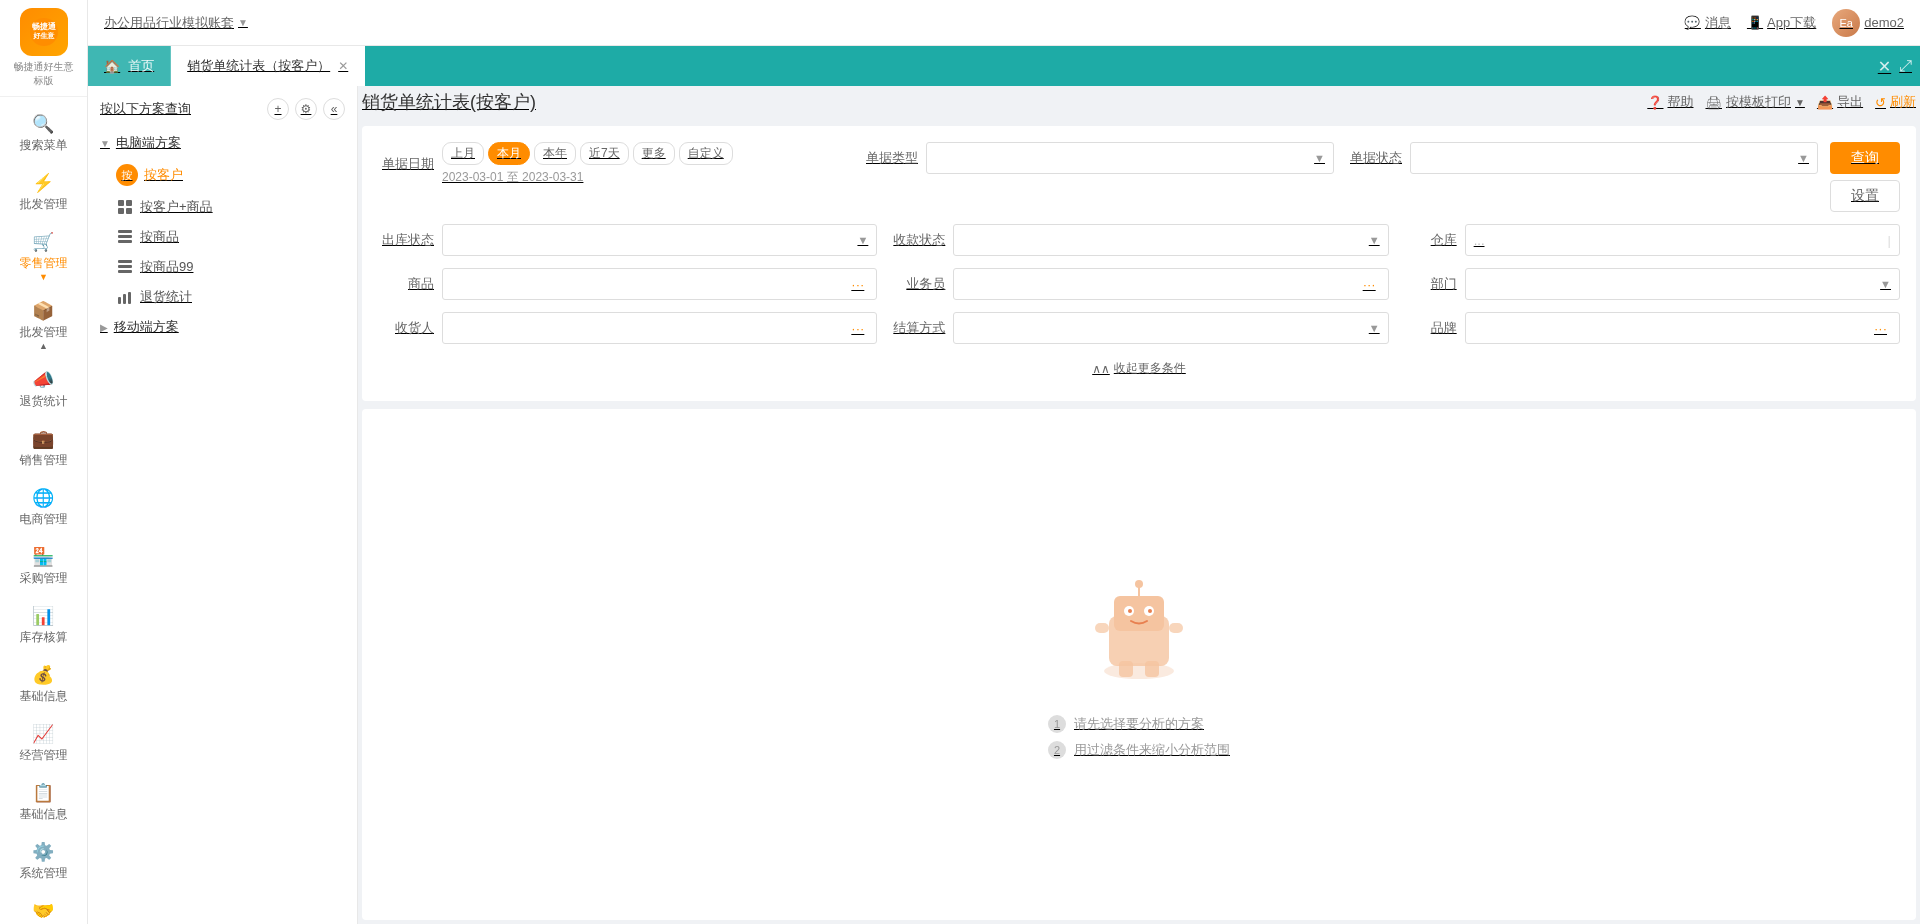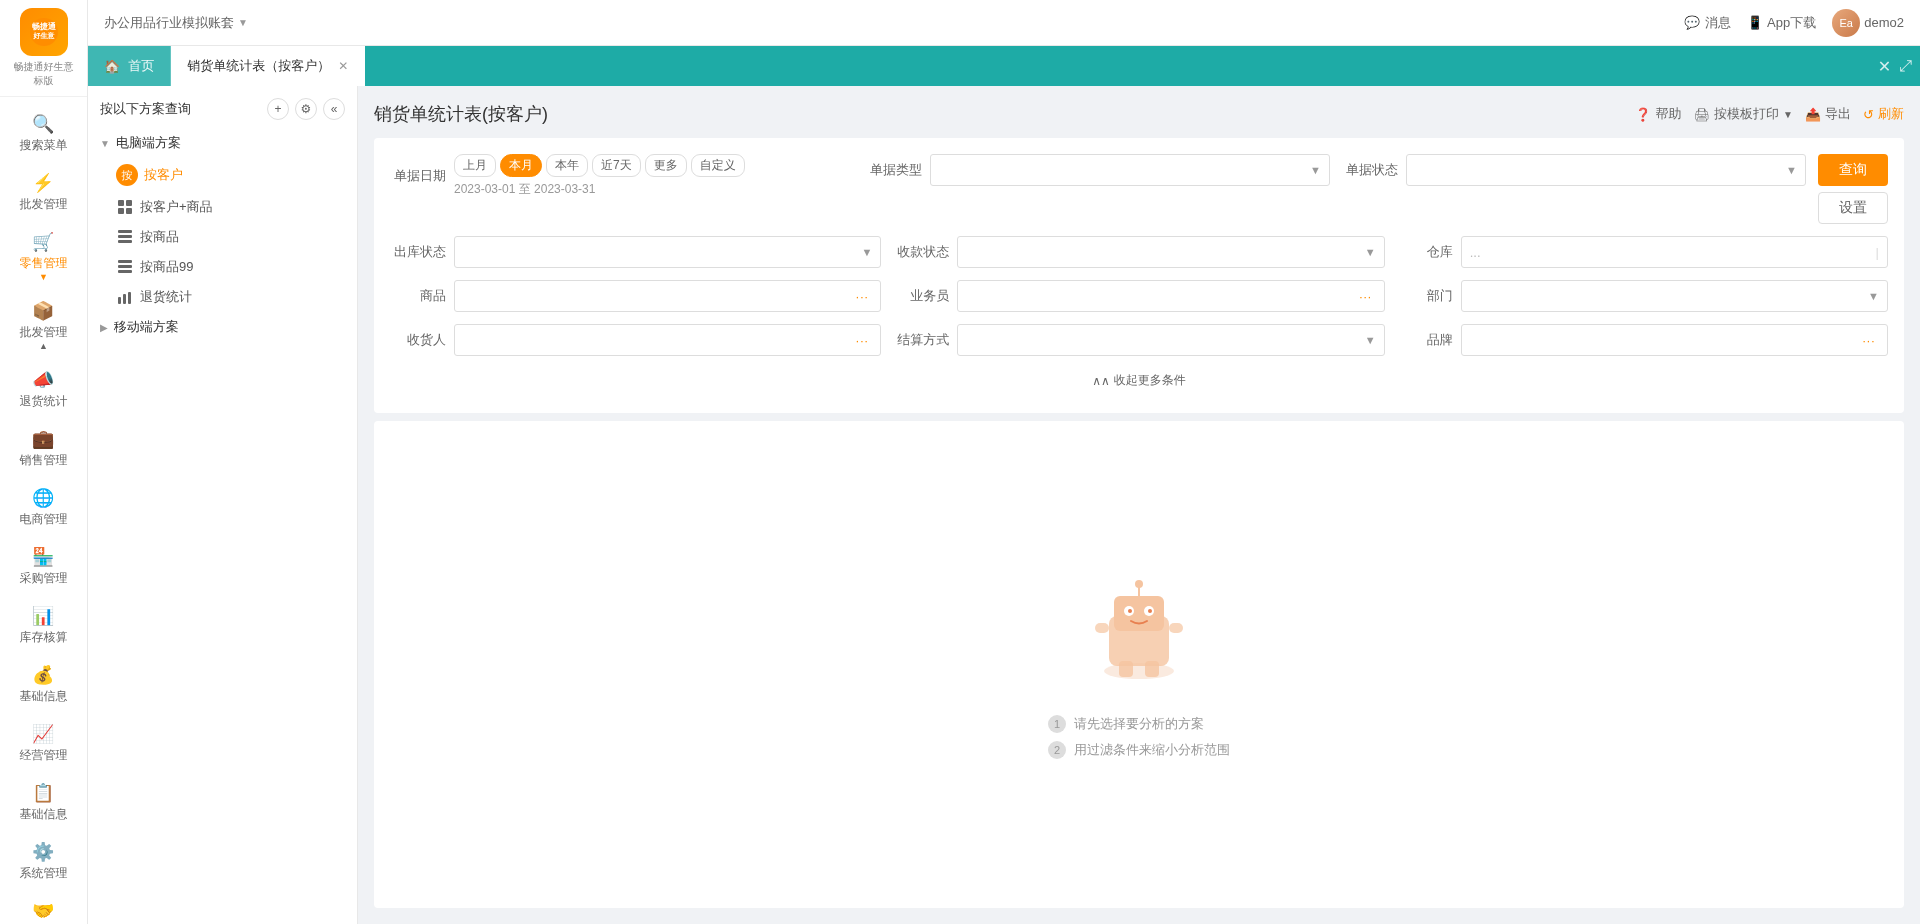--- a/index.html
+++ b/index.html
@@ -9,21 +9,21 @@
     .sidebar { width: 88px; background: #fff; display: flex; flex-direction: column; align-items: center; border-right: 1px solid #e8e8e8; flex-shrink: 0; }
     .sidebar-logo { width: 100%; padding: 8px 4px; display: flex; flex-direction: column; align-items: center; border-bottom: 1px solid #f0f0f0; font-family: Liberation Serif, serif; }
     .logo-icon { width: 48px; height: 48px; background: linear-gradient(135deg, #ff8c00, #ffa500); border-radius: 12px; display: flex; align-items: center; justify-content: center; color: white; font-size: 10px; font-weight: bold; text-align: center; }
     .sidebar-label { font-size: 11px; color: #666; margin-top: 4px; }
     .sidebar-nav { padding: 8px 0; width: 100%; display: flex; flex-direction: column; align-items: center; gap: 2px; }
     .sidebar-item { width: 100%; display: flex; flex-direction: column; align-items: center; padding: 8px 4px; cursor: pointer; color: #666; font-size: 12px; border-radius: 4px; }
     .sidebar-item.active { color: #ff8c00; }
     .sidebar-item-icon { font-size: 18px; margin-bottom: 2px; }
 
     
-    .main { flex: 1; display: flex; flex-direction: column; overflow: hidden; }
+    .main { flex: 1; display: flex; flex-direction: column; overflow: hidden; text-decoration: underline; }
 
     
     .topbar { height: 46px; background: #fff; display: flex; align-items: center; padding: 0 16px; border-bottom: 1px solid #e8e8e8; justify-content: space-between; }
     .topbar-left { display: flex; align-items: center; gap: 8px; color: #666; font-size: 13px; }
     .topbar-dropdown { display: flex; align-items: center; gap: 4px; cursor: pointer; }
     .topbar-right { display: flex; align-items: center; gap: 16px; color: #666; font-size: 13px; }
     .topbar-right-item { display: flex; align-items: center; gap: 4px; cursor: pointer; }
     .avatar { width: 28px; height: 28px; border-radius: 50%; background: linear-gradient(135deg, #e8a87c, #c97a4a); display: flex; align-items: center; justify-content: center; color: white; font-size: 11px; }
 
     
@@ -47,21 +47,21 @@
     .panel-action-btn { width: 22px; height: 22px; border-radius: 50%; border: 1px solid #ddd; display: flex; align-items: center; justify-content: center; cursor: pointer; color: #666; font-size: 12px; }
     .tree-item { display: flex; align-items: center; padding: 6px 12px; cursor: pointer; color: #333; font-size: 13px; gap: 6px; }
     .tree-arrow { color: #999; font-size: 10px; }
     .tree-children { padding-left: 16px; }
     .tree-sub-item { display: flex; align-items: center; padding: 6px 12px; cursor: pointer; color: #555; font-size: 13px; gap: 6px; }
     .tree-sub-item.active { color: #ff8c00; }
     .scheme-icon { width: 18px; height: 18px; display: flex; align-items: center; justify-content: center; font-size: 12px; }
     .active-circle { width: 22px; height: 22px; background: #ff8c00; border-radius: 50%; display: flex; align-items: center; justify-content: center; color: white; font-size: 11px; }
 
     
-    .right-panel { flex: 1; display: flex; flex-direction: column; overflow: hidden; padding: 16px; }
+    .right-panel { flex: 1; display: flex; flex-direction: column; overflow: hidden; padding: 4px; }
     .page-title { font-size: 18px; font-weight: 500; color: #333; margin-bottom: 12px; display: flex; align-items: center; justify-content: space-between; }
     .page-title-actions { display: flex; align-items: center; gap: 12px; font-size: 13px; color: #666; }
     .title-action-btn { display: flex; align-items: center; gap: 4px; cursor: pointer; }
     .export-btn { display: flex; align-items: center; gap: 4px; cursor: pointer; }
     .refresh-btn { display: flex; align-items: center; gap: 4px; cursor: pointer; color: #ff8c00; }
 
     
     .filter-area { background: #fff; border-radius: 4px; padding: 16px; margin-bottom: 8px; }
     .filter-date-bar { display: flex; align-items: center; gap: 4px; flex: 1; }
     .date-btn { padding: 2px 8px; border: 1px solid #ddd; border-radius: 9px; cursor: pointer; font-size: 12px; color: #666; background: #fff; }

